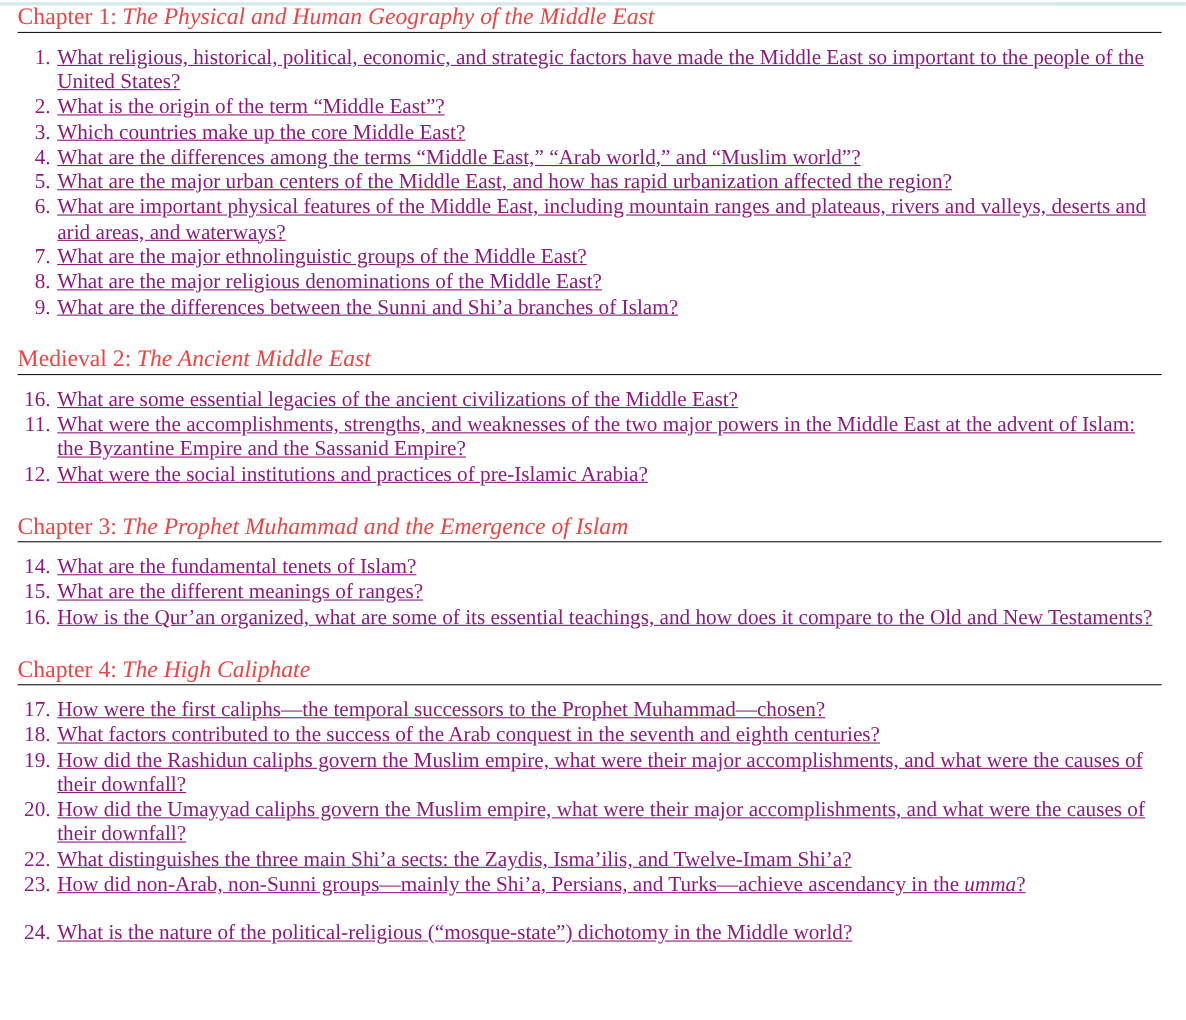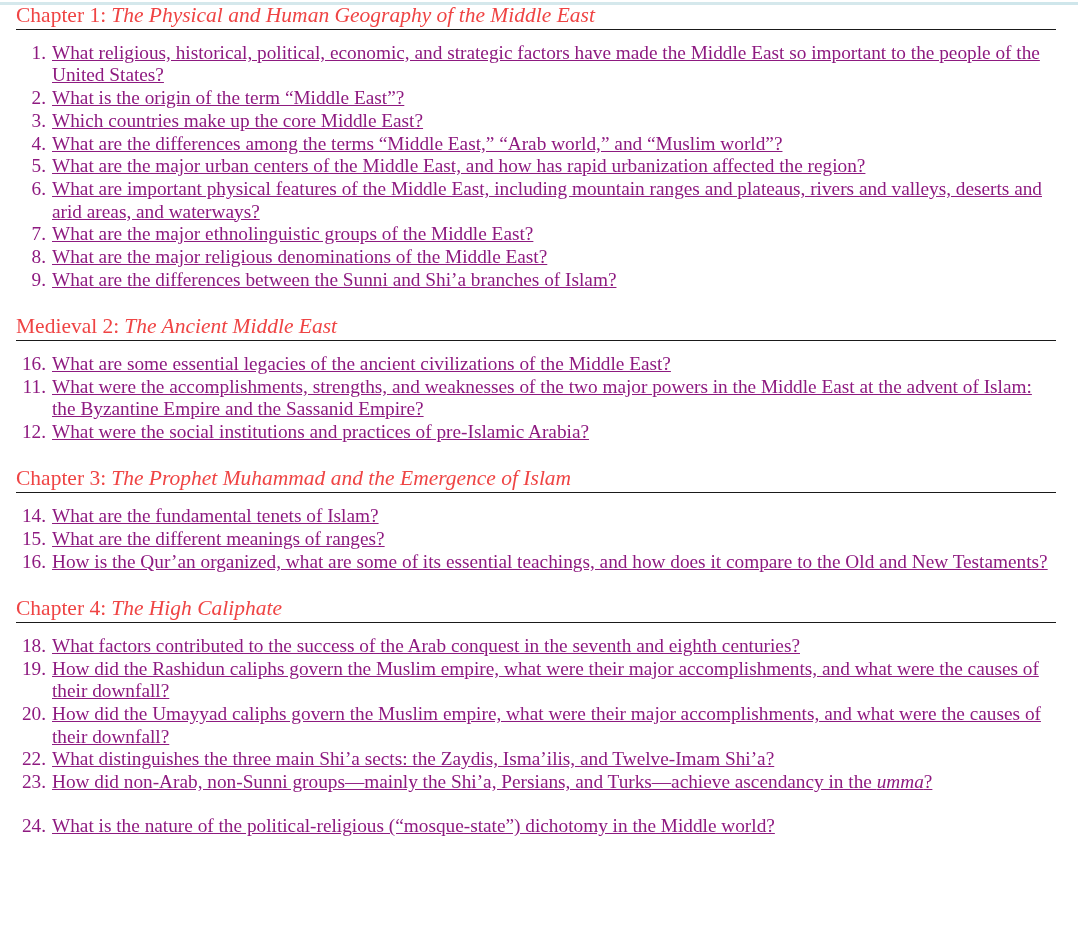--- a/index.html
+++ b/index.html
@@ -180,20 +180,24 @@
           <li>
             <span class="num">16.</span>
             <span class="qtext">How is the Qur’an organized, what are some of its essential teachings, and how does it compare to the Old and New Testaments?</span>
           </li>
         </ol>
       </div>
       <div class="chapter-block">
         <div class="chapter"><span class="ch-label">Chapter 4:</span><span class="ch-title">The High Caliphate</span></div>
         <ol class="questions">
           <li>
+            <span class="num">17.</span>
+            <span class="qtext">How were the first caliphs—the temporal successors to the Prophet Muhammad—chosen?</span>
+          </li>
+          <li>
             <span class="num">18.</span>
             <span class="qtext">What factors contributed to the success of the Arab conquest in the seventh and eighth centuries?</span>
           </li>
           <li>
             <span class="num">19.</span>
             <span class="qtext">How did the Rashidun caliphs govern the Muslim empire, what were their major accomplishments, and what were the causes of their downfall?</span>
           </li>
           <li>
             <span class="num">20.</span>
             <span class="qtext">How did the Umayyad caliphs govern the Muslim empire, what were their major accomplishments, and what were the causes of their downfall?</span>

